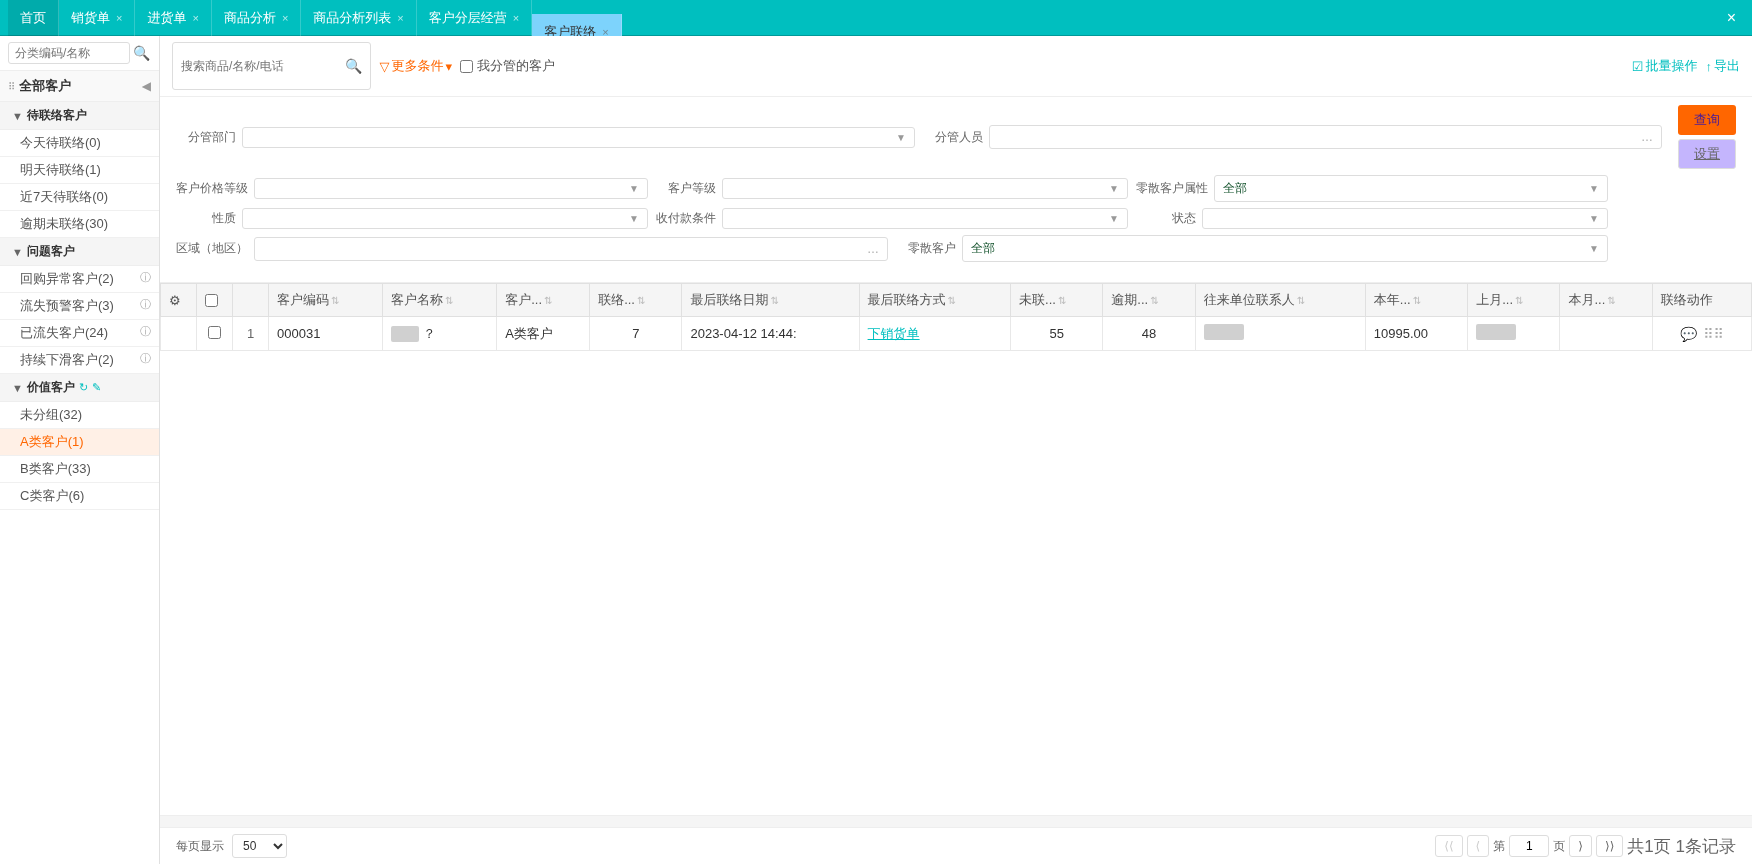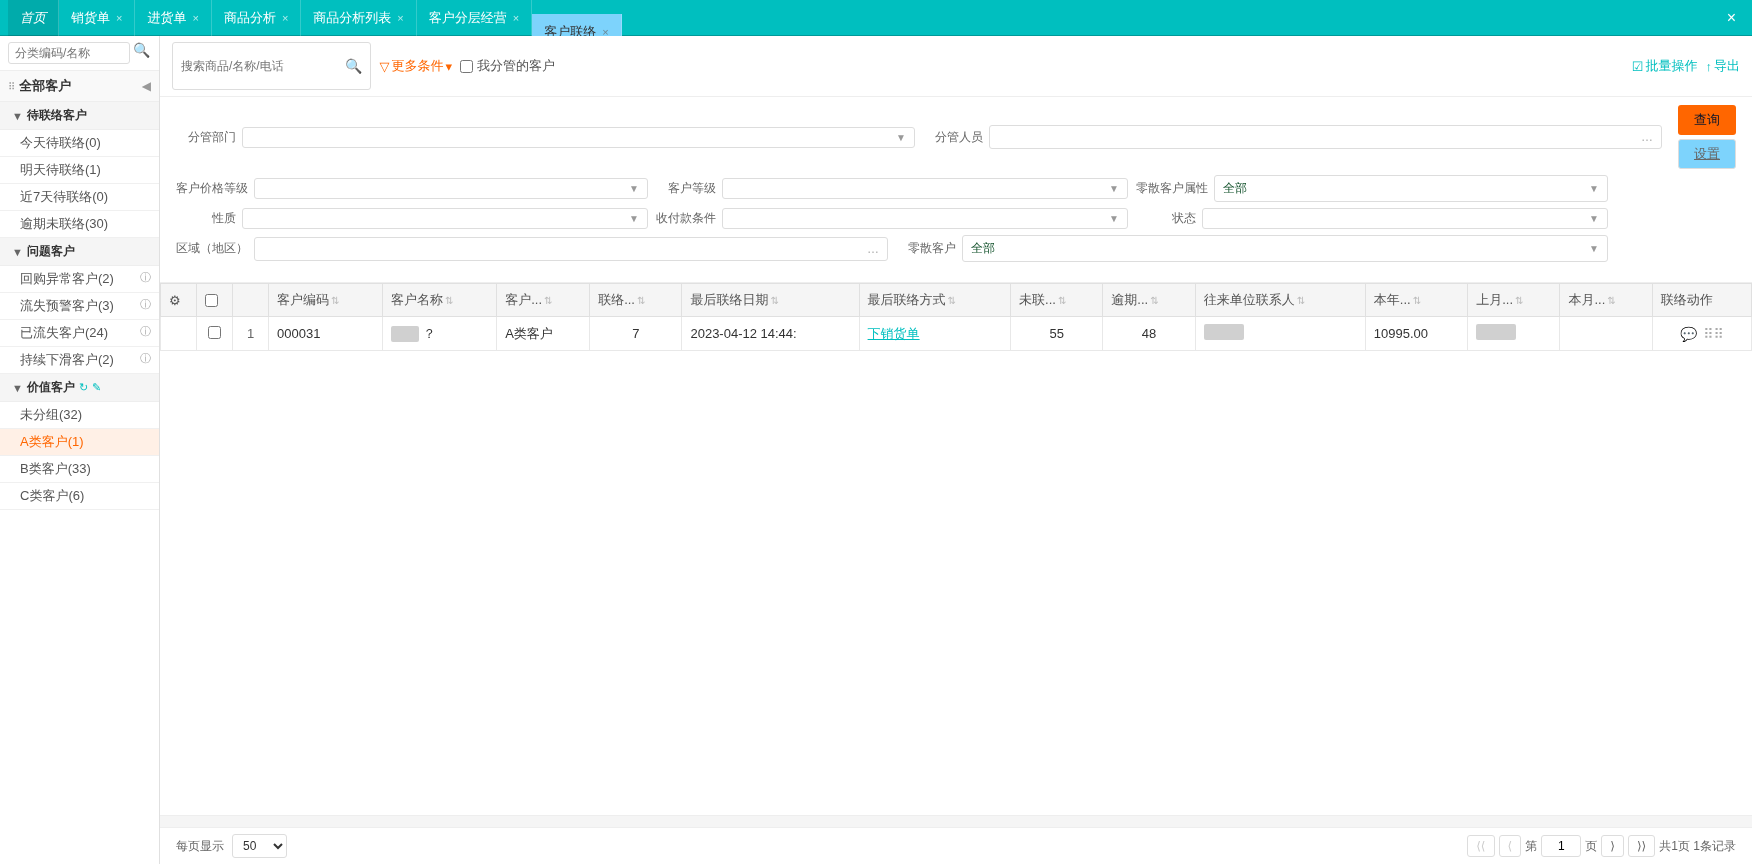--- a/index.html
+++ b/index.html
@@ -8,36 +8,36 @@
     
     .top-nav {
       display: flex; align-items: center; background: #00bfbf; height: 36px; padding: 0 8px;
       border-bottom: 1px solid #009999;
     }
     .nav-tab {
       display: flex; align-items: center; height: 36px; padding: 0 12px;
       color: #fff; cursor: pointer; font-size: 13px; white-space: nowrap;
       border-right: 1px solid rgba(255,255,255,0.2);
     }
-    .nav-tab.home { background: rgba(0,0,0,0.1); font-style: italic; }
+    .nav-tab.home { background: rgba(0,0,0,0.1); }
     .nav-tab.active { background: #7dd3fc; color: #333; margin-top: 28px; }
     .nav-tab .close-btn { margin-left: 6px; opacity: 0.7; font-size: 11px; cursor: pointer; }
     .nav-tab.active .close-btn { color: #666; }
     .global-close { margin-left: auto; color: #fff; cursor: pointer; font-size: 16px; padding: 0 8px; }
 
     
     .main-layout { display: flex; height: calc(864px - 36px); }
 
     
     .sidebar {
       width: 160px; background: #fff; border-right: 1px solid #e0e0e0;
       display: flex; flex-direction: column; overflow-y: auto; flex-shrink: 0;
     }
     .sidebar-search {
-      display: flex; padding: 6px 8px; border-bottom: 1px solid #eee;
+      display: flex; align-items: center; padding: 6px 8px; border-bottom: 1px solid #eee;
     }
     .sidebar-search input {
       border: 1px solid #ddd; border-radius: 3px; padding: 3px 6px; font-size: 12px;
       width: 100%; outline: none; color: #999;
     }
     .sidebar-search .s-icon { color: #00bfbf; margin-left: 4px; cursor: pointer; font-size: 14px; }
 
     .sidebar-section-header {
       display: flex; align-items: center; padding: 6px 8px; background: #f9f9f9;
       border-bottom: 1px solid #eee; cursor: pointer;
@@ -109,25 +109,25 @@
       flex: 1; border: 1px solid #ddd; border-radius: 3px; padding: 4px 8px;
       font-size: 12px; outline: none; min-width: 0; background: #fff;
       display: flex; align-items: center; justify-content: space-between; cursor: pointer;
     }
     .field-select-text { color: #14532d; font-size: 12px; }
     .field-select-arrow { color: #999; font-size: 10px; }
     .field-dots { color: #aaa; font-size: 12px; }
 
     
     .action-btn-orange {
-      background: #ff6600; color: #0f172a; border: none; border-radius: 3px;
+      background: #ff6600; color: #4c1d95; border: none; border-radius: 3px;
       padding: 6px 16px; cursor: pointer; font-size: 13px; white-space: nowrap;
     }
     .action-btn-gray {
-      background: #7dd3fc; color: #666; border: 1px solid #ddd; border-radius: 3px;
+      background: #c4b5fd; color: #666; border: 1px solid #ddd; border-radius: 3px;
       padding: 5px 12px; cursor: pointer; font-size: 13px; white-space: nowrap; text-decoration: underline;
     }
     .action-col { display: flex; flex-direction: column; gap: 4px; padding-left: 8px; }
 
     
     .table-wrap { flex: 1; overflow: auto; background: #fff; }
     table {
       width: 100%; border-collapse: collapse; font-size: 12px;
     }
     thead tr { background: #f5f5f5; }
@@ -161,21 +161,21 @@
     .pagination { display: flex; align-items: center; gap: 4px; margin-left: auto; }
     .page-btn {
       border: 1px solid #ddd; background: #fff; color: #666; border-radius: 3px;
       padding: 3px 8px; cursor: pointer; font-size: 12px;
     }
     .page-btn:disabled { color: #ccc; cursor: default; }
     .page-input {
       border: 1px solid #ddd; border-radius: 3px; padding: 3px 6px; width: 40px;
       text-align: center; font-size: 12px; outline: none;
     }
-    .page-total { color: #666; font-size: 12px; }
+    .page-total { color: #666; font-size: 17px; }
 
     
     .h-scroll { overflow-x: auto; height: 12px; border-top: 1px solid #eee; background: #f5f5f5; }
     .h-scroll-inner { width: 1200px; height: 1px; }
   </style>
 </head>
 <body>
 
 <div class="top-nav">
   <div class="nav-tab home">

